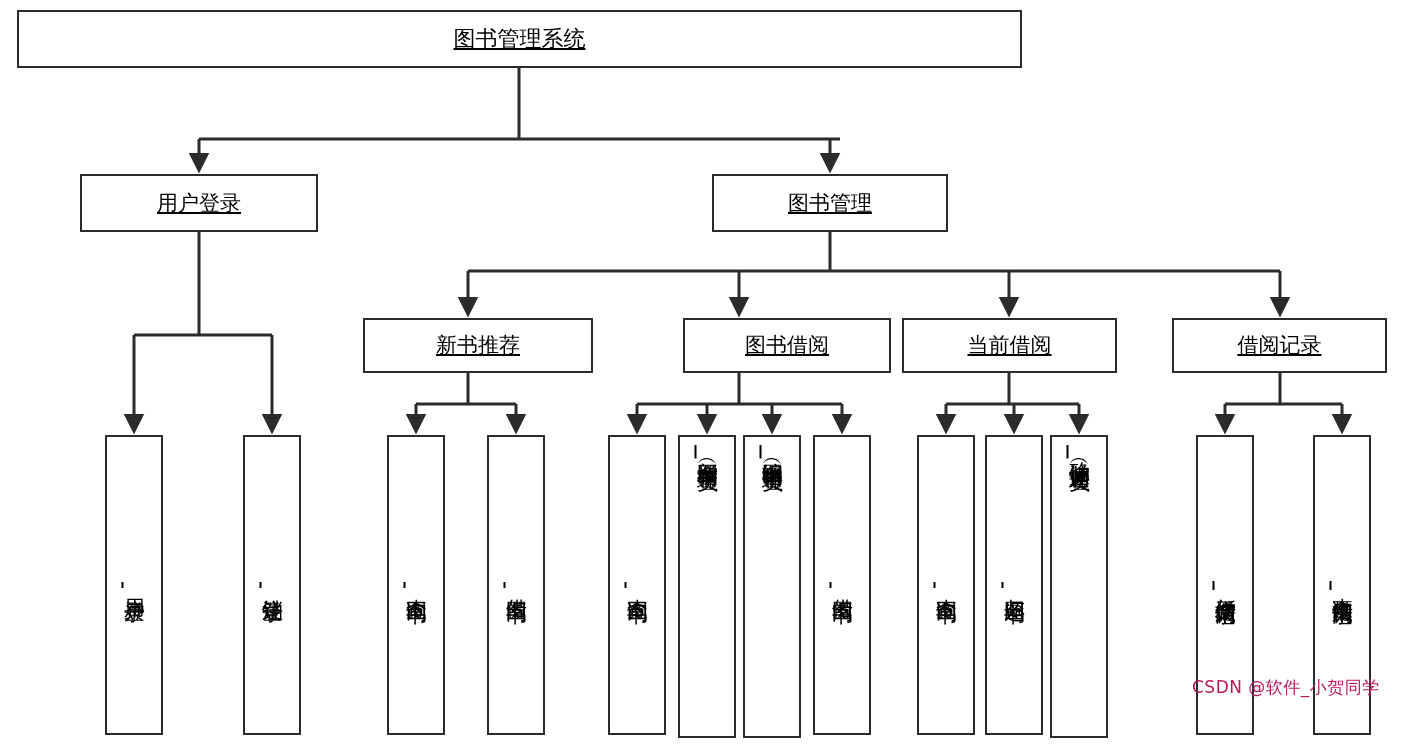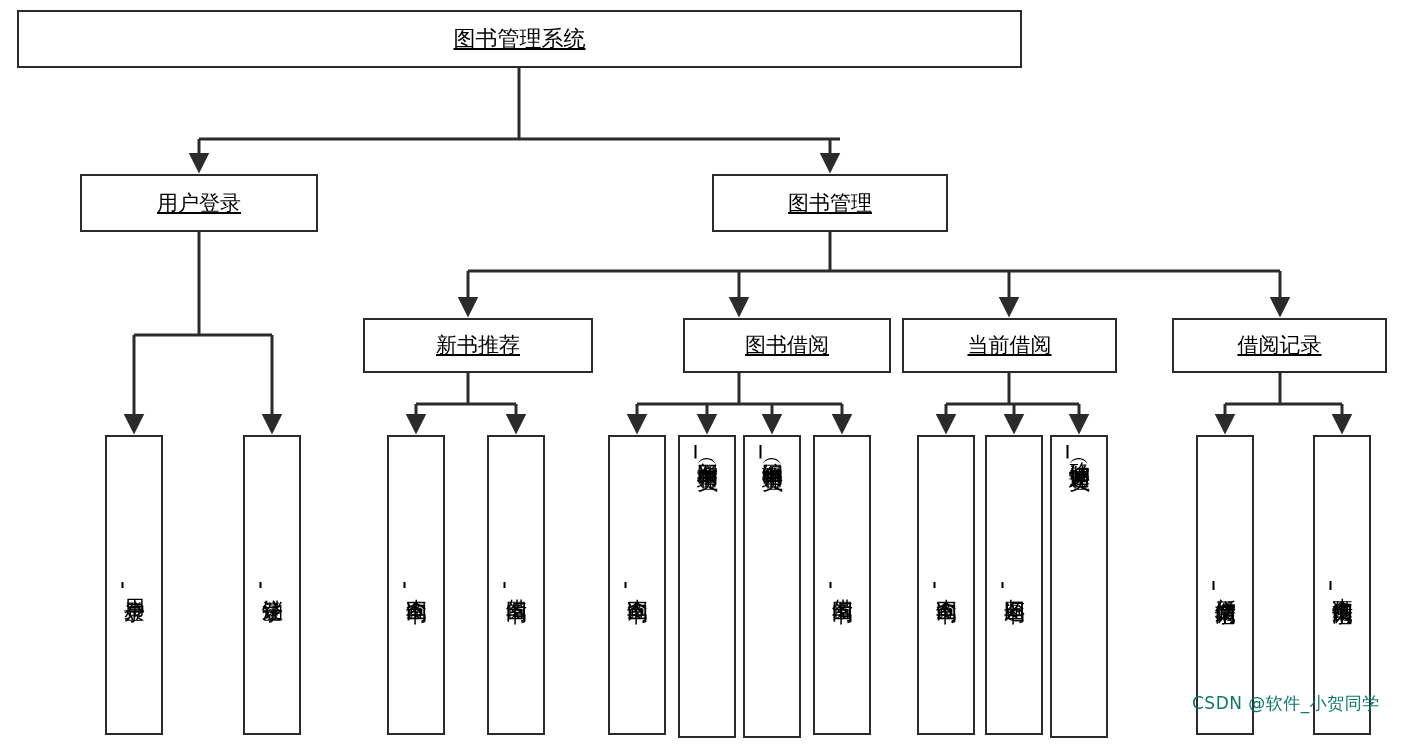--- a/index.html
+++ b/index.html
@@ -184,15 +184,15 @@
   <div class="node vertical" style="left: 1050px; top: 435px; width: 58px; height: 303px;">
     <span class="node-label">确认归还（管理员）</span>
   </div>
   <div class="node vertical centered" style="left: 1196px; top: 435px; width: 58px; height: 300px;">
     <span class="node-label">新增借阅记录</span>
   </div>
   <div class="node vertical centered" style="left: 1313px; top: 435px; width: 58px; height: 300px;">
     <span class="node-label">查询借阅记录</span>
   </div>
 
-  <div class="watermark" style="left: 1192px; top: 692px; color: #0f766e;">CSDN @软件_小贺同学</div>
+  <div class="watermark" style="left: 1192px; top: 676px; color: #be185d;">CSDN @软件_小贺同学</div>
 
 </div>
 
 </body></html>

